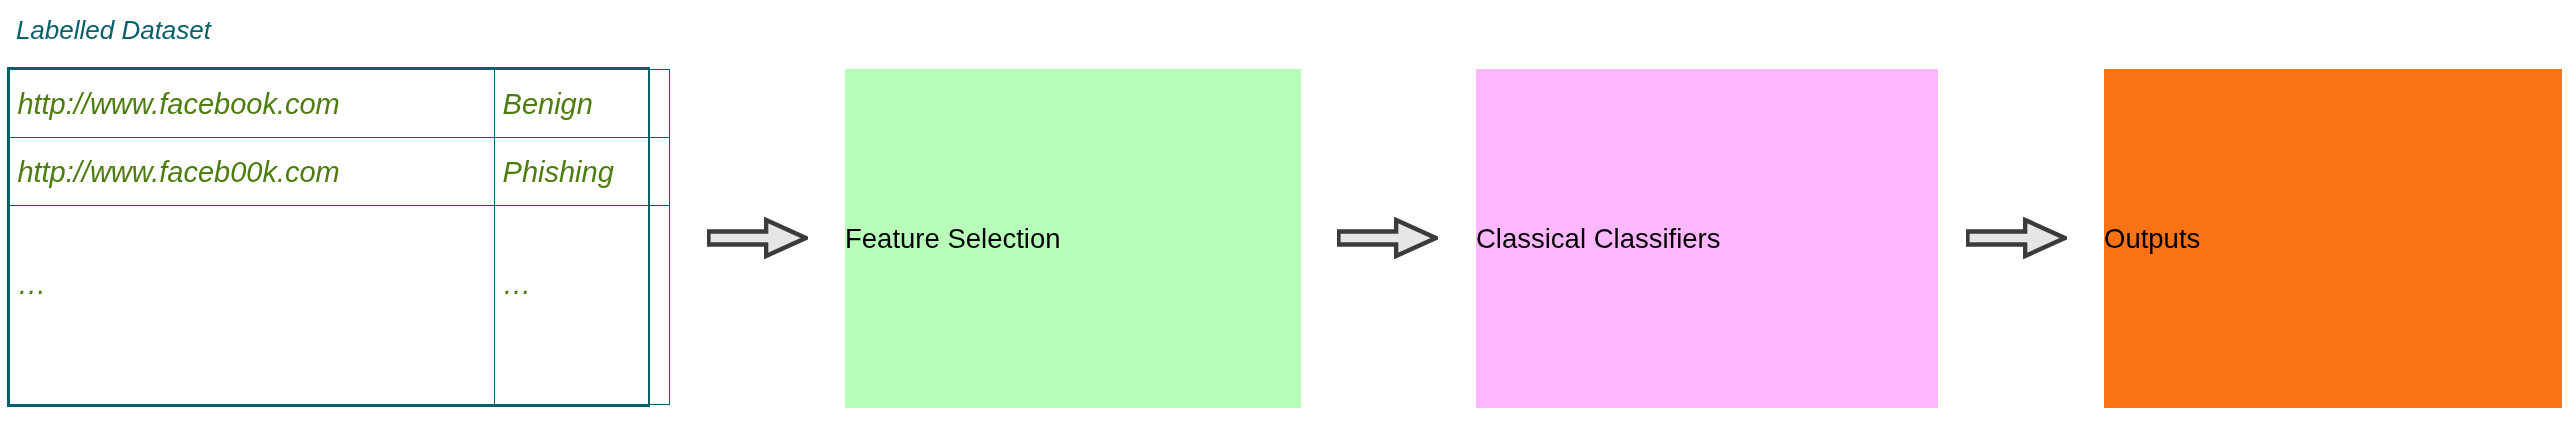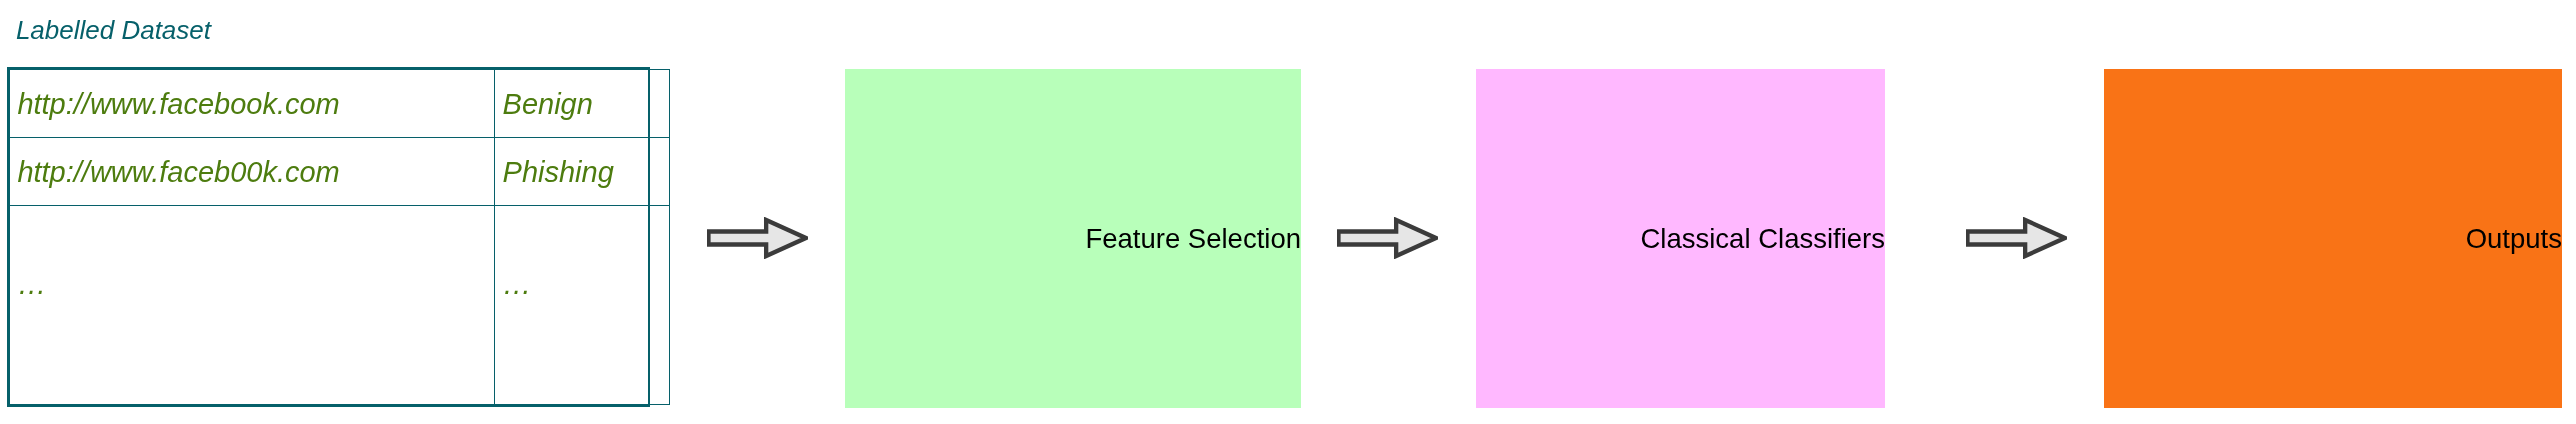--- a/index.html
+++ b/index.html
@@ -79,31 +79,31 @@
   }
   .arrow svg { display: block; }
 
   
   .stage-box {
     position: absolute;
     top: 69px;
     height: 339px;
     display: flex;
     align-items: center;
-    justify-content: flex-end;
+    justify-content: flex-start;
   }
   .stage-label {
     font-size: 27.5px;
     line-height: 32px;
     color: #000000;
     white-space: nowrap;
     text-align: center;
   }
   #box-feature-selection { left: 845px; width: 456px; }
-  #box-classifiers       { left: 1476px; width: 409px; }
+  #box-classifiers       { left: 1476px; width: 462px; }
   #box-outputs           { left: 2104px; width: 458px; }
 
   #arrow-1 { left: 707px; }
   #arrow-2 { left: 1337px; }
   #arrow-3 { left: 1966px; }
 </style>
 </head>
 <body>
 
 <div id="canvas">

